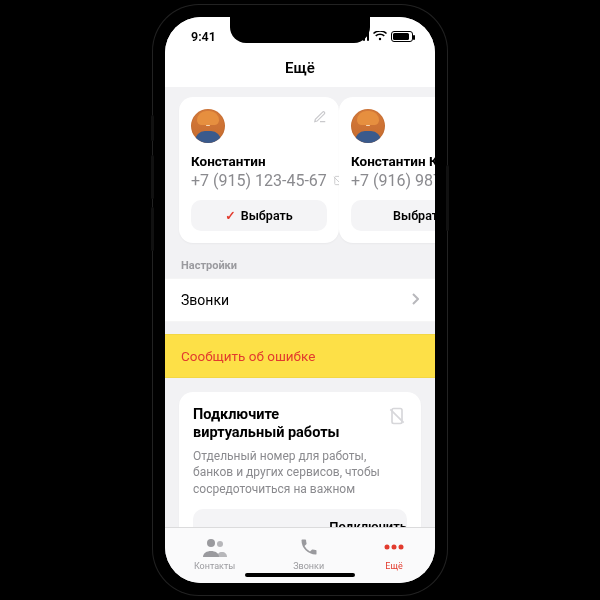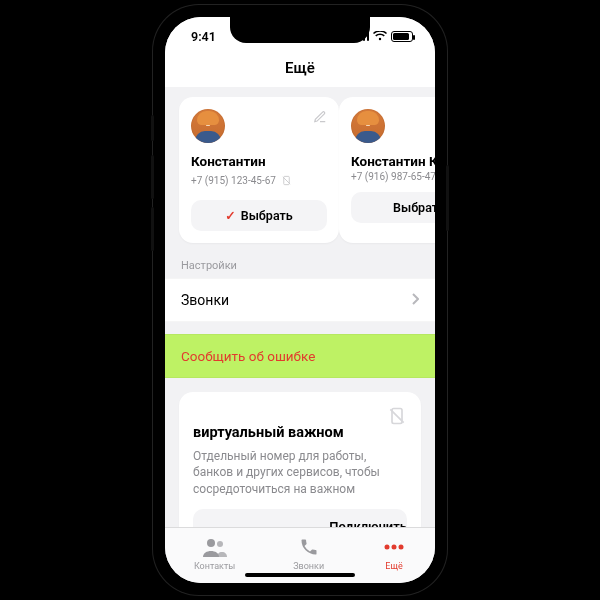--- a/index.html
+++ b/index.html
@@ -86,39 +86,39 @@
     content:""; position:absolute; top:2px; left:6px; right:6px; height:14px;
     background:#e68f3f; border-radius:12px 12px 6px 6px;
   }
   .avatar::after{
     content:""; position:absolute; bottom:-4px; left:4px; right:4px; height:16px;
     background:#3a5a8c; border-radius:10px 10px 0 0;
   }
   .edit-ic{ color:#c9c9cc; }
   .card-name{ font-size:13.5px; font-weight:700; margin-top:10px; color:#000; white-space:nowrap; overflow:hidden; text-overflow:ellipsis;}
   .card-phone-row{ display:flex; align-items:center; gap:5px; margin-top:2px;}
-  .card-phone{ font-size:10px; color:#8a8a8e; white-space:nowrap;}
+  .card-phone{ font-size:16px; color:#8a8a8e; white-space:nowrap;}
   .sim-off{ color:#c9c9cc;}
   .card-btn{
     margin-top:10px; background:#f4f4f6; border:none; border-radius:10px;
     padding:8px 0; font-size:12.5px; font-weight:600; color:#000;
     display:flex; align-items:center; justify-content:center; gap:5px;
   }
   .check-red{ color:#e23b2e; font-weight:700; }
 
-  .section-label{ font-size:11px; color:#9a9a9e; padding: 2px 16px 6px; }
+  .section-label{ font-size:11px; color:#9a9a9e; padding: 2px 16px 6px; font-weight: bold; }
   .row-item{
     background:#fff; padding:13px 16px; font-size:14px; color:#000;
     display:flex; align-items:center; justify-content:space-between;
     border-top:0.5px solid rgba(0,0,0,0.04); border-bottom:0.5px solid rgba(0,0,0,0.04);
   }
   .chev{ color:#b8b8bc; }
 
   .report{
-    background:#bef264; padding:13px 16px; font-size:13.5px;
+    background:#fde047; padding:13px 16px; font-size:13.5px;
     color:#e23b2e; margin-top:12px;
     border-top:0.5px solid rgba(0,0,0,0.04); border-bottom:0.5px solid rgba(0,0,0,0.04);
   }
 
   .promo{
     margin:14px 14px 0; background:#fff; border-radius:14px; padding:14px 14px 12px;
     box-shadow: 0 1px 2px rgba(0,0,0,0.04);
     position:relative;
   }
   .promo-ic{ position:absolute; top:14px; right:14px; color:#d7d7da;}
@@ -234,22 +234,22 @@
       </div>
 
       <div class="promo">
         <span class="promo-ic">
           <svg width="20" height="20" viewBox="0 0 24 24" fill="none" stroke="currentColor" stroke-width="2">
               <rect x="6" y="3" width="12" height="18" rx="2"></rect>
               <path d="M4 4l16 16"></path>
             </svg>
         </span>
         <div class="promo-title">
-          <br>
-          <span>виртуальный важном</span>
+          <span>Подключите</span><br>
+          <span>виртуальный работы</span>
         </div>
         <div class="promo-text">Отдельный номер для работы, банков и других сервисов, чтобы сосредоточиться на важном</div>
         <button class="promo-btn">Подключить</button>
       </div>
 
     </div>
 
     <div class="tabbar">
       <div class="tab">
         <svg width="24" height="20" viewBox="0 0 24 20" fill="currentColor">

